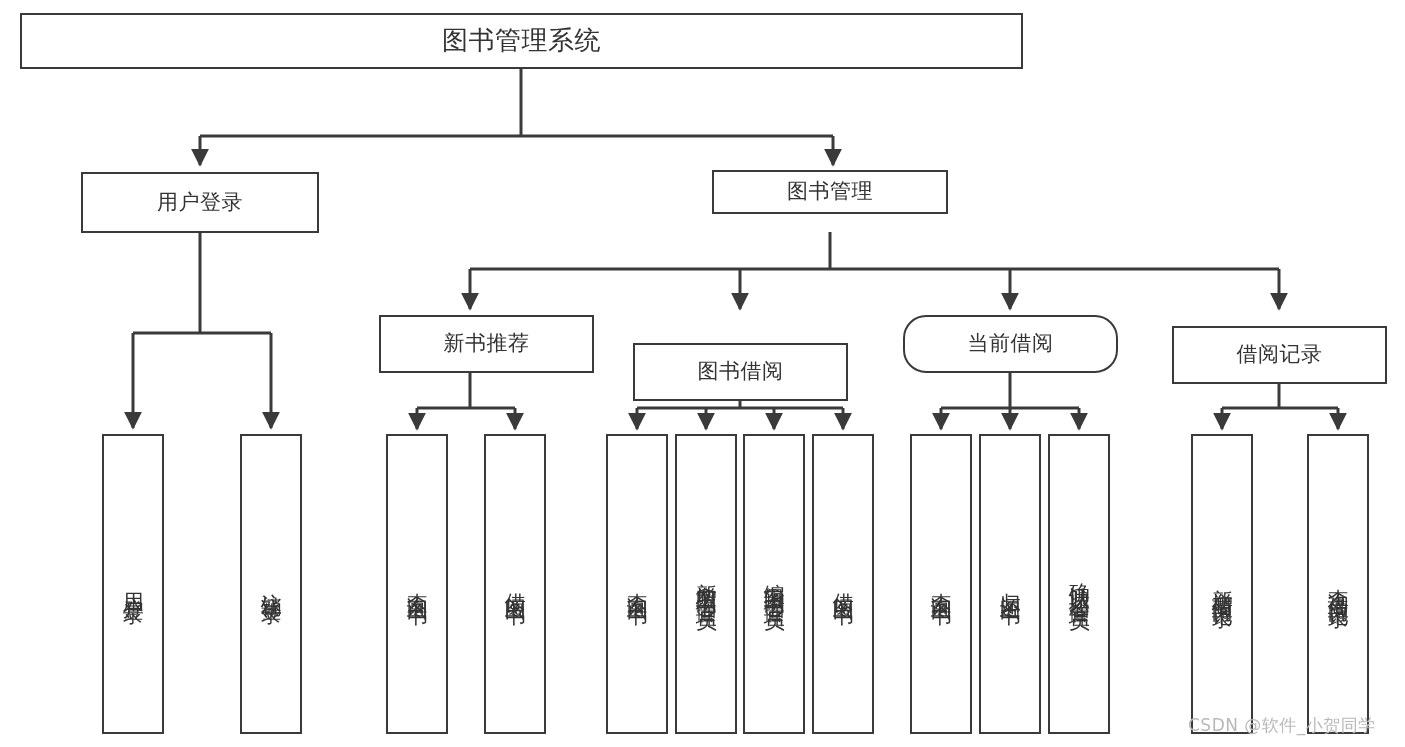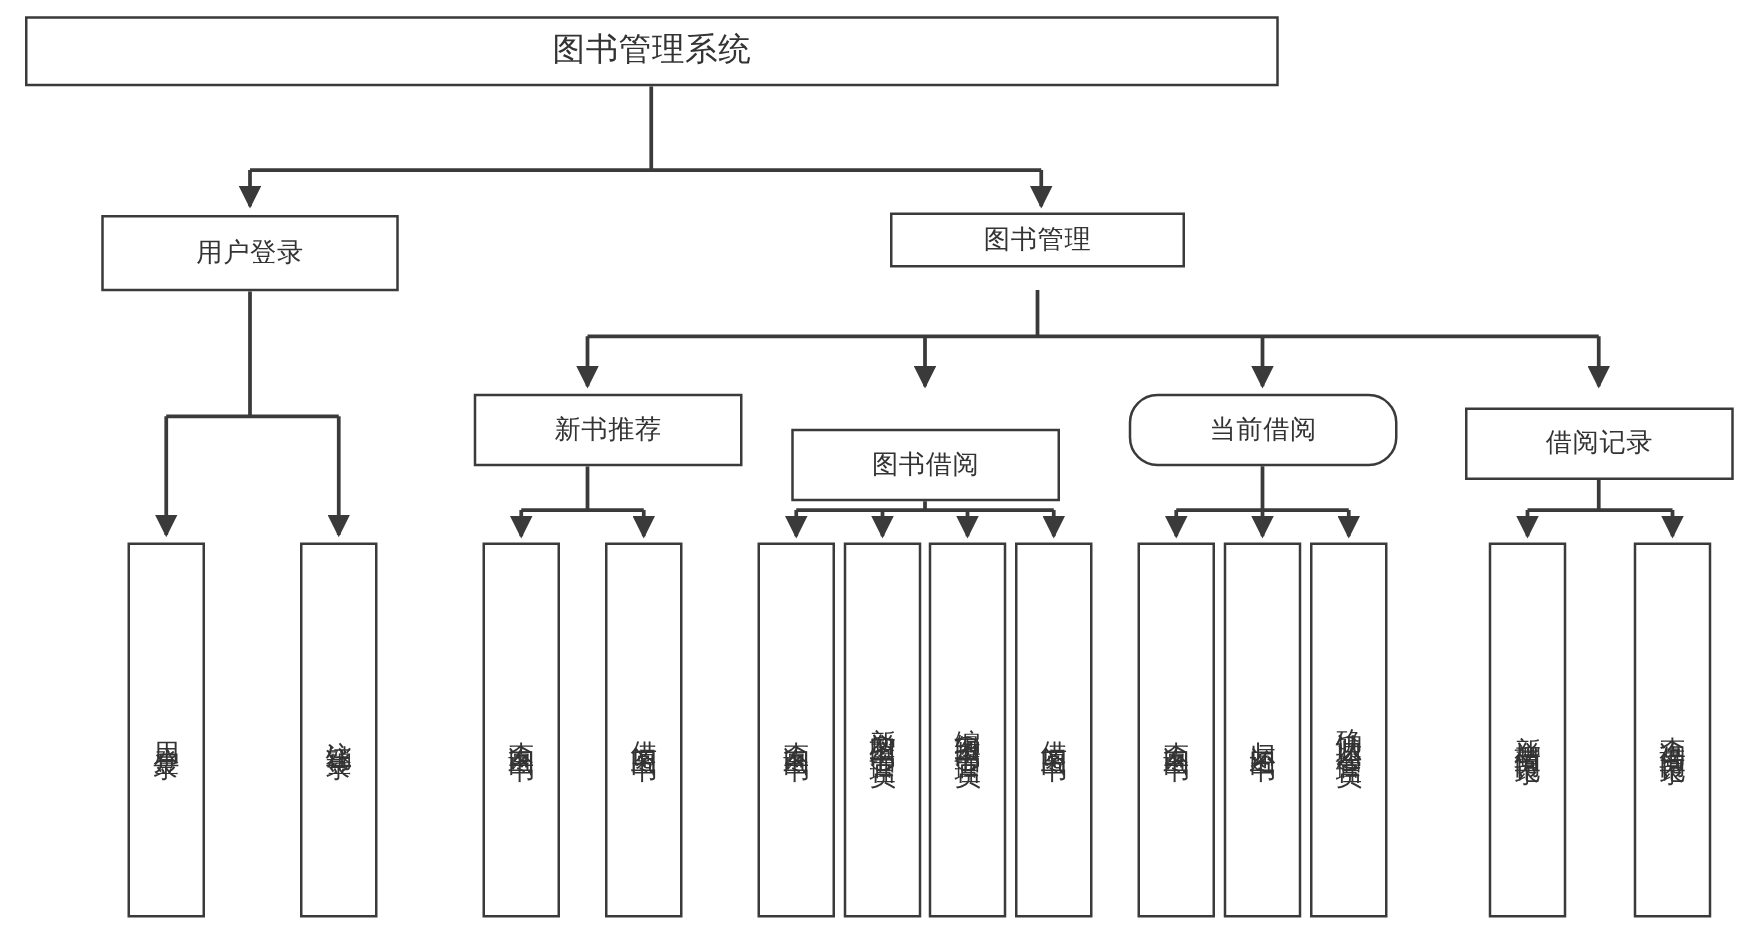--- a/index.html
+++ b/index.html
@@ -150,14 +150,15 @@
   <div class="node node-v" style="left:910px; top:434px; width:62px; height:300px;">查询图书</div>
 
   <div class="node node-v" style="left:979px; top:434px; width:62px; height:300px;">归还图书</div>
 
   <div class="node node-v" style="left:1048px; top:434px; width:62px; height:300px;">确认归还（管理员）</div>
 
   <div class="node node-v" style="left:1191px; top:434px; width:62px; height:300px;">新增借阅记录</div>
 
   <div class="node node-v" style="left:1307px; top:434px; width:62px; height:300px;">查询借阅记录</div>
 
+  <div class="watermark" style="left:1188px; top:714px;">CSDN @软件_小贺同学</div>
 
 </div>
 
 </body></html>

